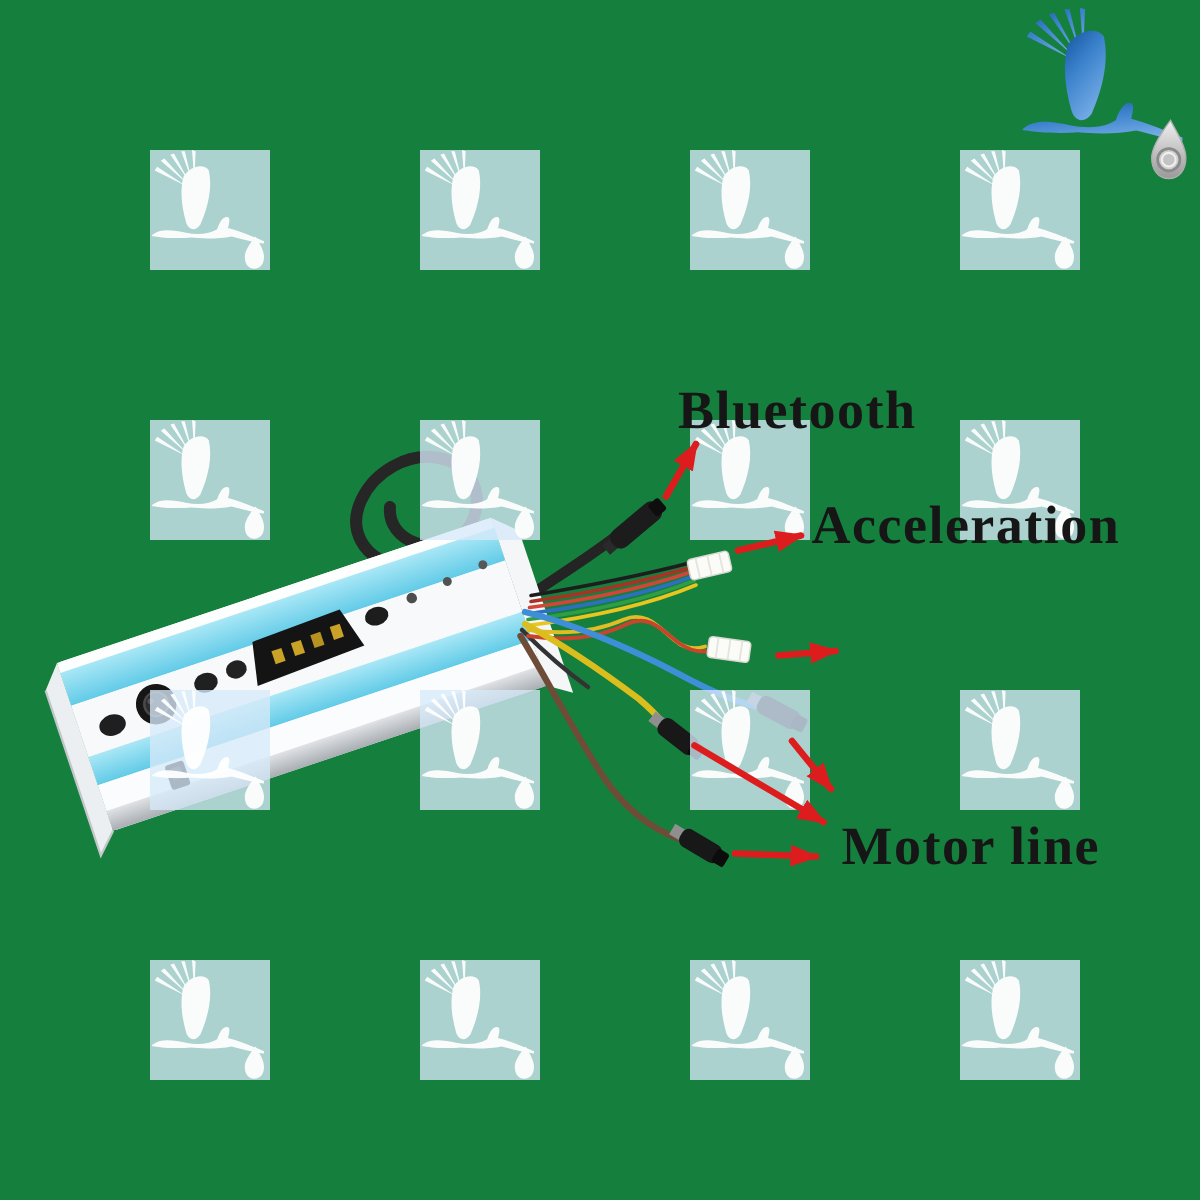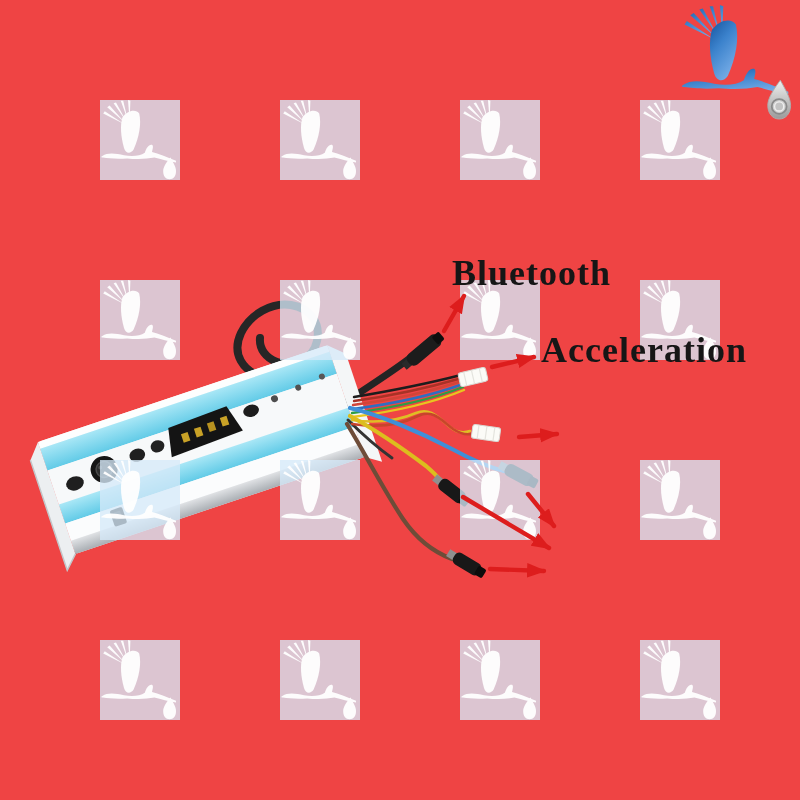--- a/index.html
+++ b/index.html
@@ -1,16 +1,16 @@
 <!DOCTYPE html>
 <html><head>
 <meta charset="utf-8">
 <style>
   html,body{margin:0;padding:0;background:#fff;}
-  .stage{position:relative;width:800px;height:800px;background:#ef4444;overflow:hidden;
+  .stage{position:relative;width:800px;height:800px;background:#15803d;overflow:hidden;
          font-family:"Liberation Serif",serif;}
   .layer{position:absolute;left:0;top:0;width:800px;height:800px;}
   
   .wm-grid{position:absolute;left:100px;top:100px;width:620px;height:620px;
            display:grid;grid-template-columns:repeat(4,80px);grid-template-rows:repeat(4,80px);
            gap:100px 100px;z-index:2;pointer-events:none;}
   .wm{width:80px;height:80px;background:rgba(214,233,248,0.78);}
   .wm svg{display:block;width:80px;height:80px;opacity:.95;}
   
   .lbl{position:absolute;z-index:5;color:#161616;font-weight:bold;font-size:36px;
@@ -253,20 +253,21 @@
       <line x1="492" y1="367" x2="534" y2="357" marker-end="url(#ah)"></line>
       <line x1="519" y1="437" x2="557" y2="434" marker-end="url(#ah)"></line>
       <line x1="528" y1="494" x2="554" y2="526" marker-end="url(#ah)"></line>
       <line x1="463" y1="497" x2="549" y2="548" marker-end="url(#ah)"></line>
       <line x1="490" y1="569" x2="544" y2="571" marker-end="url(#ah)"></line>
     </g>
   </svg>
 
   <div class="lbl lbl-bluetooth">Bluetooth</div>
   <div class="lbl lbl-acceleration">Acceleration</div>
+  <div class="lbl lbl-motor">Motor line</div>
 
   <div class="brand-logo">
     <svg viewBox="0 0 100 100" width="114" height="116">
       <use href="#stork-bird" fill="url(#logoBlue)"></use>
       <g>
         <path d="M88,66 C93,75 97,82 97,88 C97,95 93,100 87,100 C81,100 77,95 77,88 C77,82 82,74 88,66 Z" fill="url(#silverDrop)" stroke="#adadad" stroke-width="0.8"></path>
         <circle cx="87" cy="89" r="6.5" fill="#cfcfcf" stroke="#8a8a8a" stroke-width="1.6"></circle>
         <circle cx="87" cy="89" r="4" fill="#c3c3c3" stroke="#efefef" stroke-width="1.2"></circle>
       </g>
     </svg>

